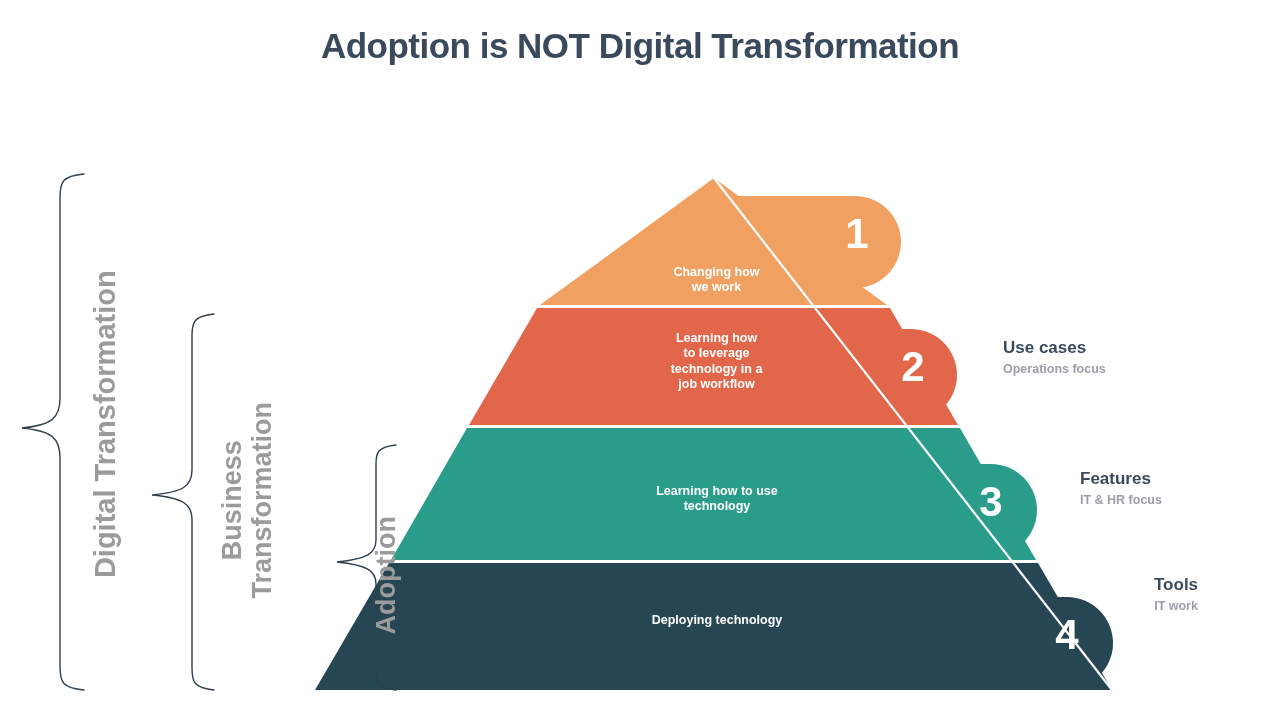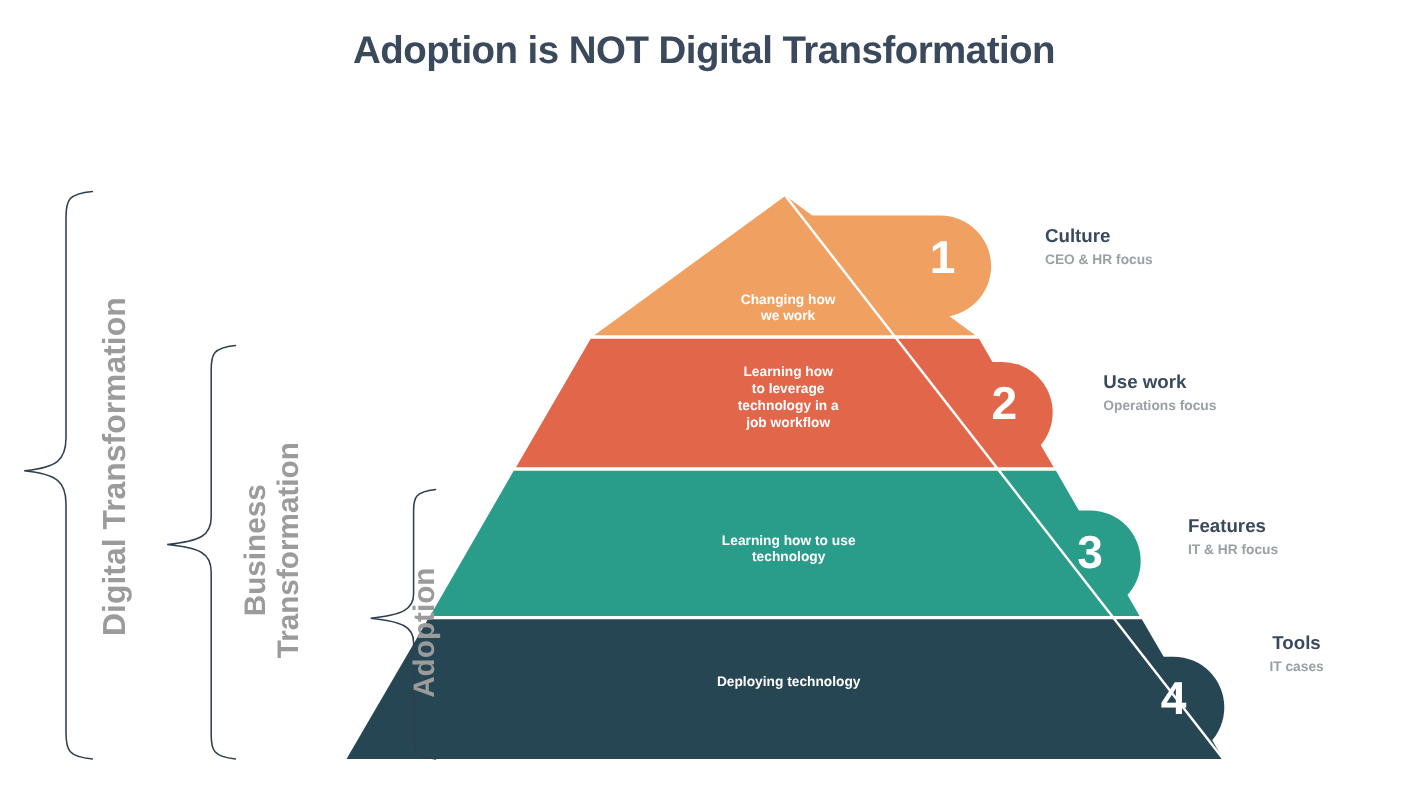--- a/index.html
+++ b/index.html
@@ -196,35 +196,31 @@
 job workflow</div>
   <div class="band-text b3" style="white-space:pre-line;">Learning how to use
 technology</div>
   <div class="band-text b4" style="white-space:pre-line;">Deploying technology</div>
 
   <div class="pill-num n1">1</div>
   <div class="pill-num n2">2</div>
   <div class="pill-num n3">3</div>
   <div class="pill-num n4">4</div>
 
-  <div class="caption c1">
-    <div class="cap-title">Culture</div>
-    <div class="cap-sub">CEO &amp; HR focus</div>
-  </div>
   <div class="caption c2">
-    <div class="cap-title">Use work</div>
+    <div class="cap-title">Use cases</div>
     <div class="cap-sub">Operations focus</div>
   </div>
   <div class="caption c3">
     <div class="cap-title">Features</div>
     <div class="cap-sub">IT &amp; HR focus</div>
   </div>
   <div class="caption c4">
     <div class="cap-title">Tools</div>
-    <div class="cap-sub">IT cases</div>
+    <div class="cap-sub">IT work</div>
   </div>
 
   <div class="vlabel v1">Digital Transformation</div>
   <div class="vlabel v2" style="white-space:pre-line;">Business
 Transformation</div>
   <div class="vlabel v3">Adoption</div>
 
 </div>
 
 </body></html>

